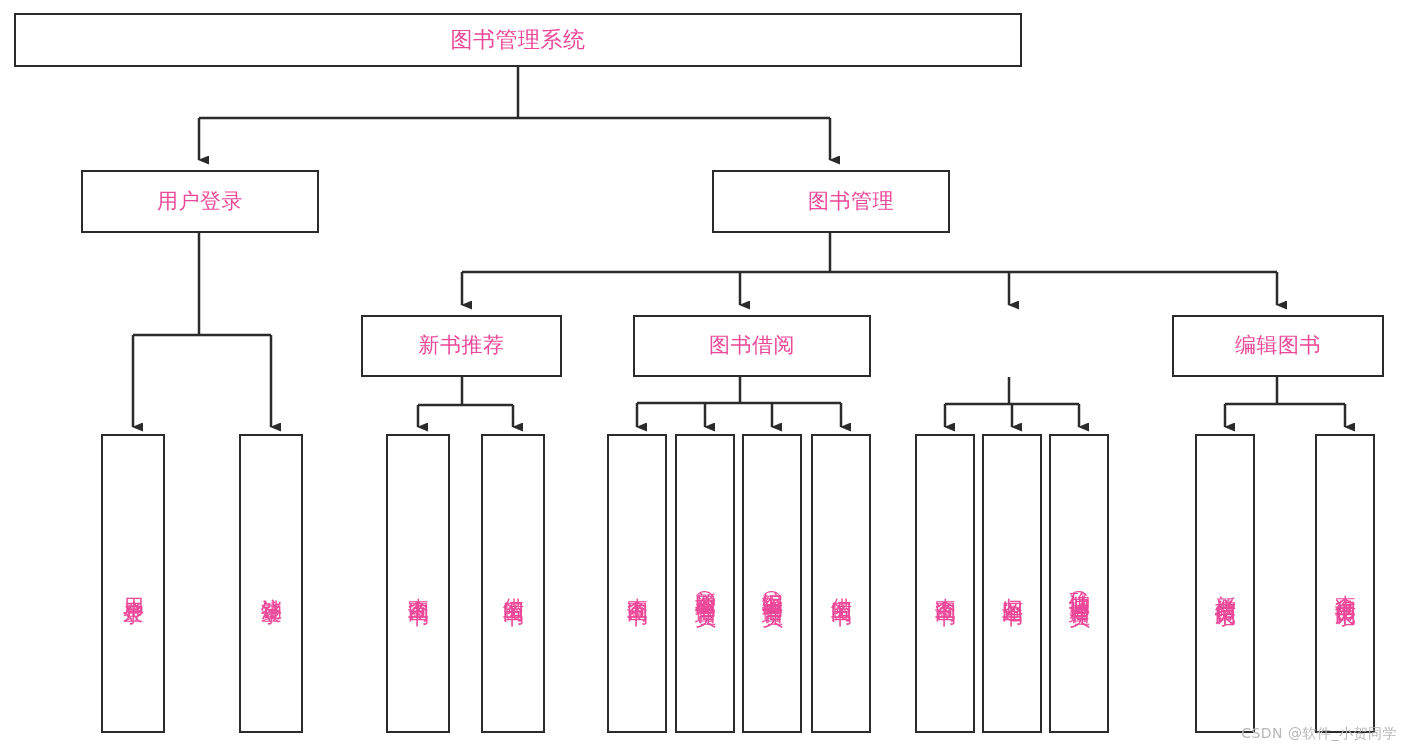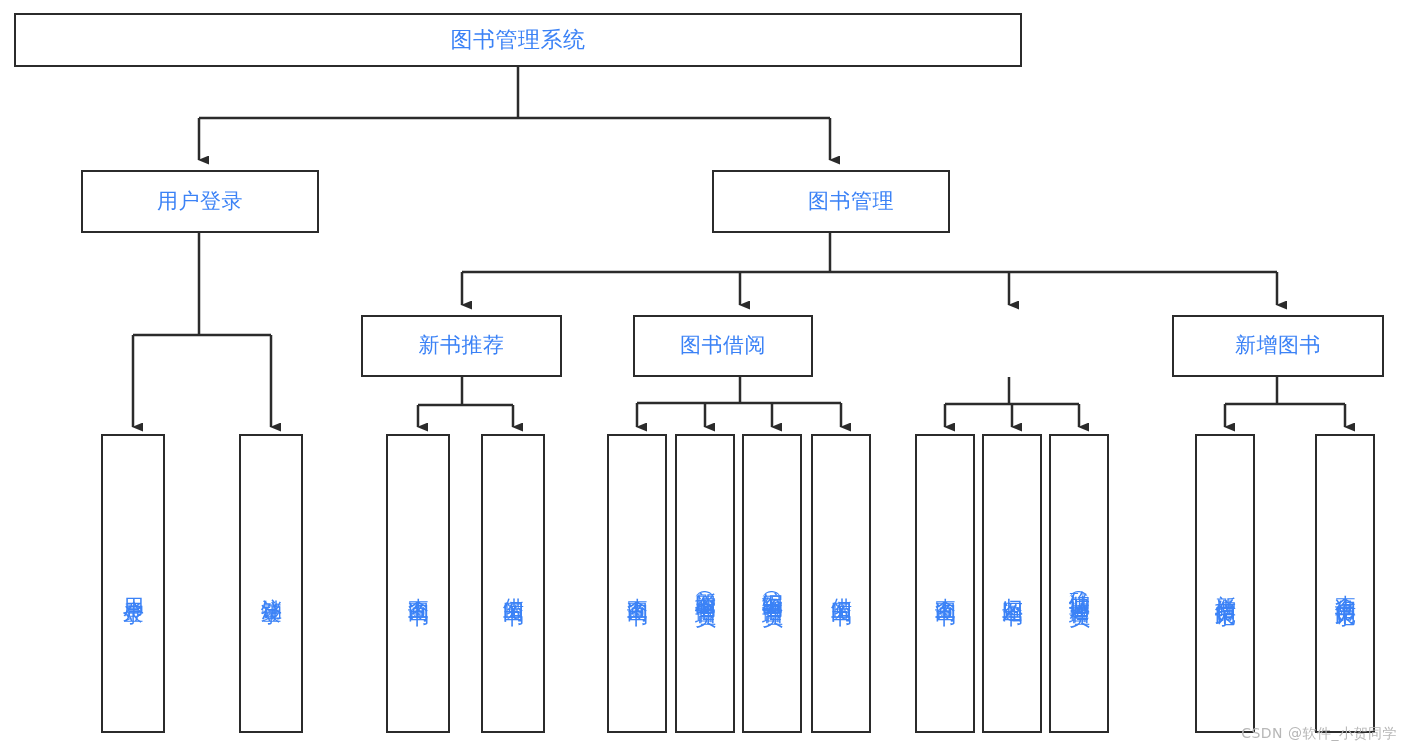--- a/index.html
+++ b/index.html
@@ -26,21 +26,21 @@
     height: 747px;
   }
   .node {
     position: absolute;
     box-sizing: border-box;
     background: #ffffff;
     border: 2.5px solid #2b2b2b;
     display: flex;
     align-items: center;
     justify-content: center;
-    color: #3b82f6;
+    color: #ec4899;
     text-align: center;
     z-index: 2;
   }
   .node-label {
     display: block;
     line-height: 1.22;
     letter-spacing: 0.5px;
     white-space: pre;
   }
   .node.horizontal .node-label {
@@ -136,25 +136,25 @@
   <div class="node horizontal" style="left:81px; top:170px; width:238px; height:63px;">
     <span class="node-label">用户登录</span>
   </div>
   <div class="node horizontal" style="left:712px; top:170px; width:238px; height:63px;padding-left:40px;">
     <span class="node-label">图书管理</span>
   </div>
 
   <div class="node horizontal" style="left:361px; top:315px; width:201px; height:62px;">
     <span class="node-label">新书推荐</span>
   </div>
-  <div class="node horizontal" style="left:633px; top:315px; width:180px; height:62px;">
+  <div class="node horizontal" style="left:633px; top:315px; width:238px; height:62px;">
     <span class="node-label">图书借阅</span>
   </div>
   <div class="node horizontal" style="left:1172px; top:315px; width:212px; height:62px;">
-    <span class="node-label">新增图书</span>
+    <span class="node-label">编辑图书</span>
   </div>
 
   <div class="node vertical" style="left:101px; top:434px; width:64px; height:299px;">
     <span class="node-label">用户登录</span>
   </div>
   <div class="node vertical" style="left:239px; top:434px; width:64px; height:299px;">
     <span class="node-label">注销登录</span>
   </div>
 
   <div class="node vertical" style="left:386px; top:434px; width:64px; height:299px;">

